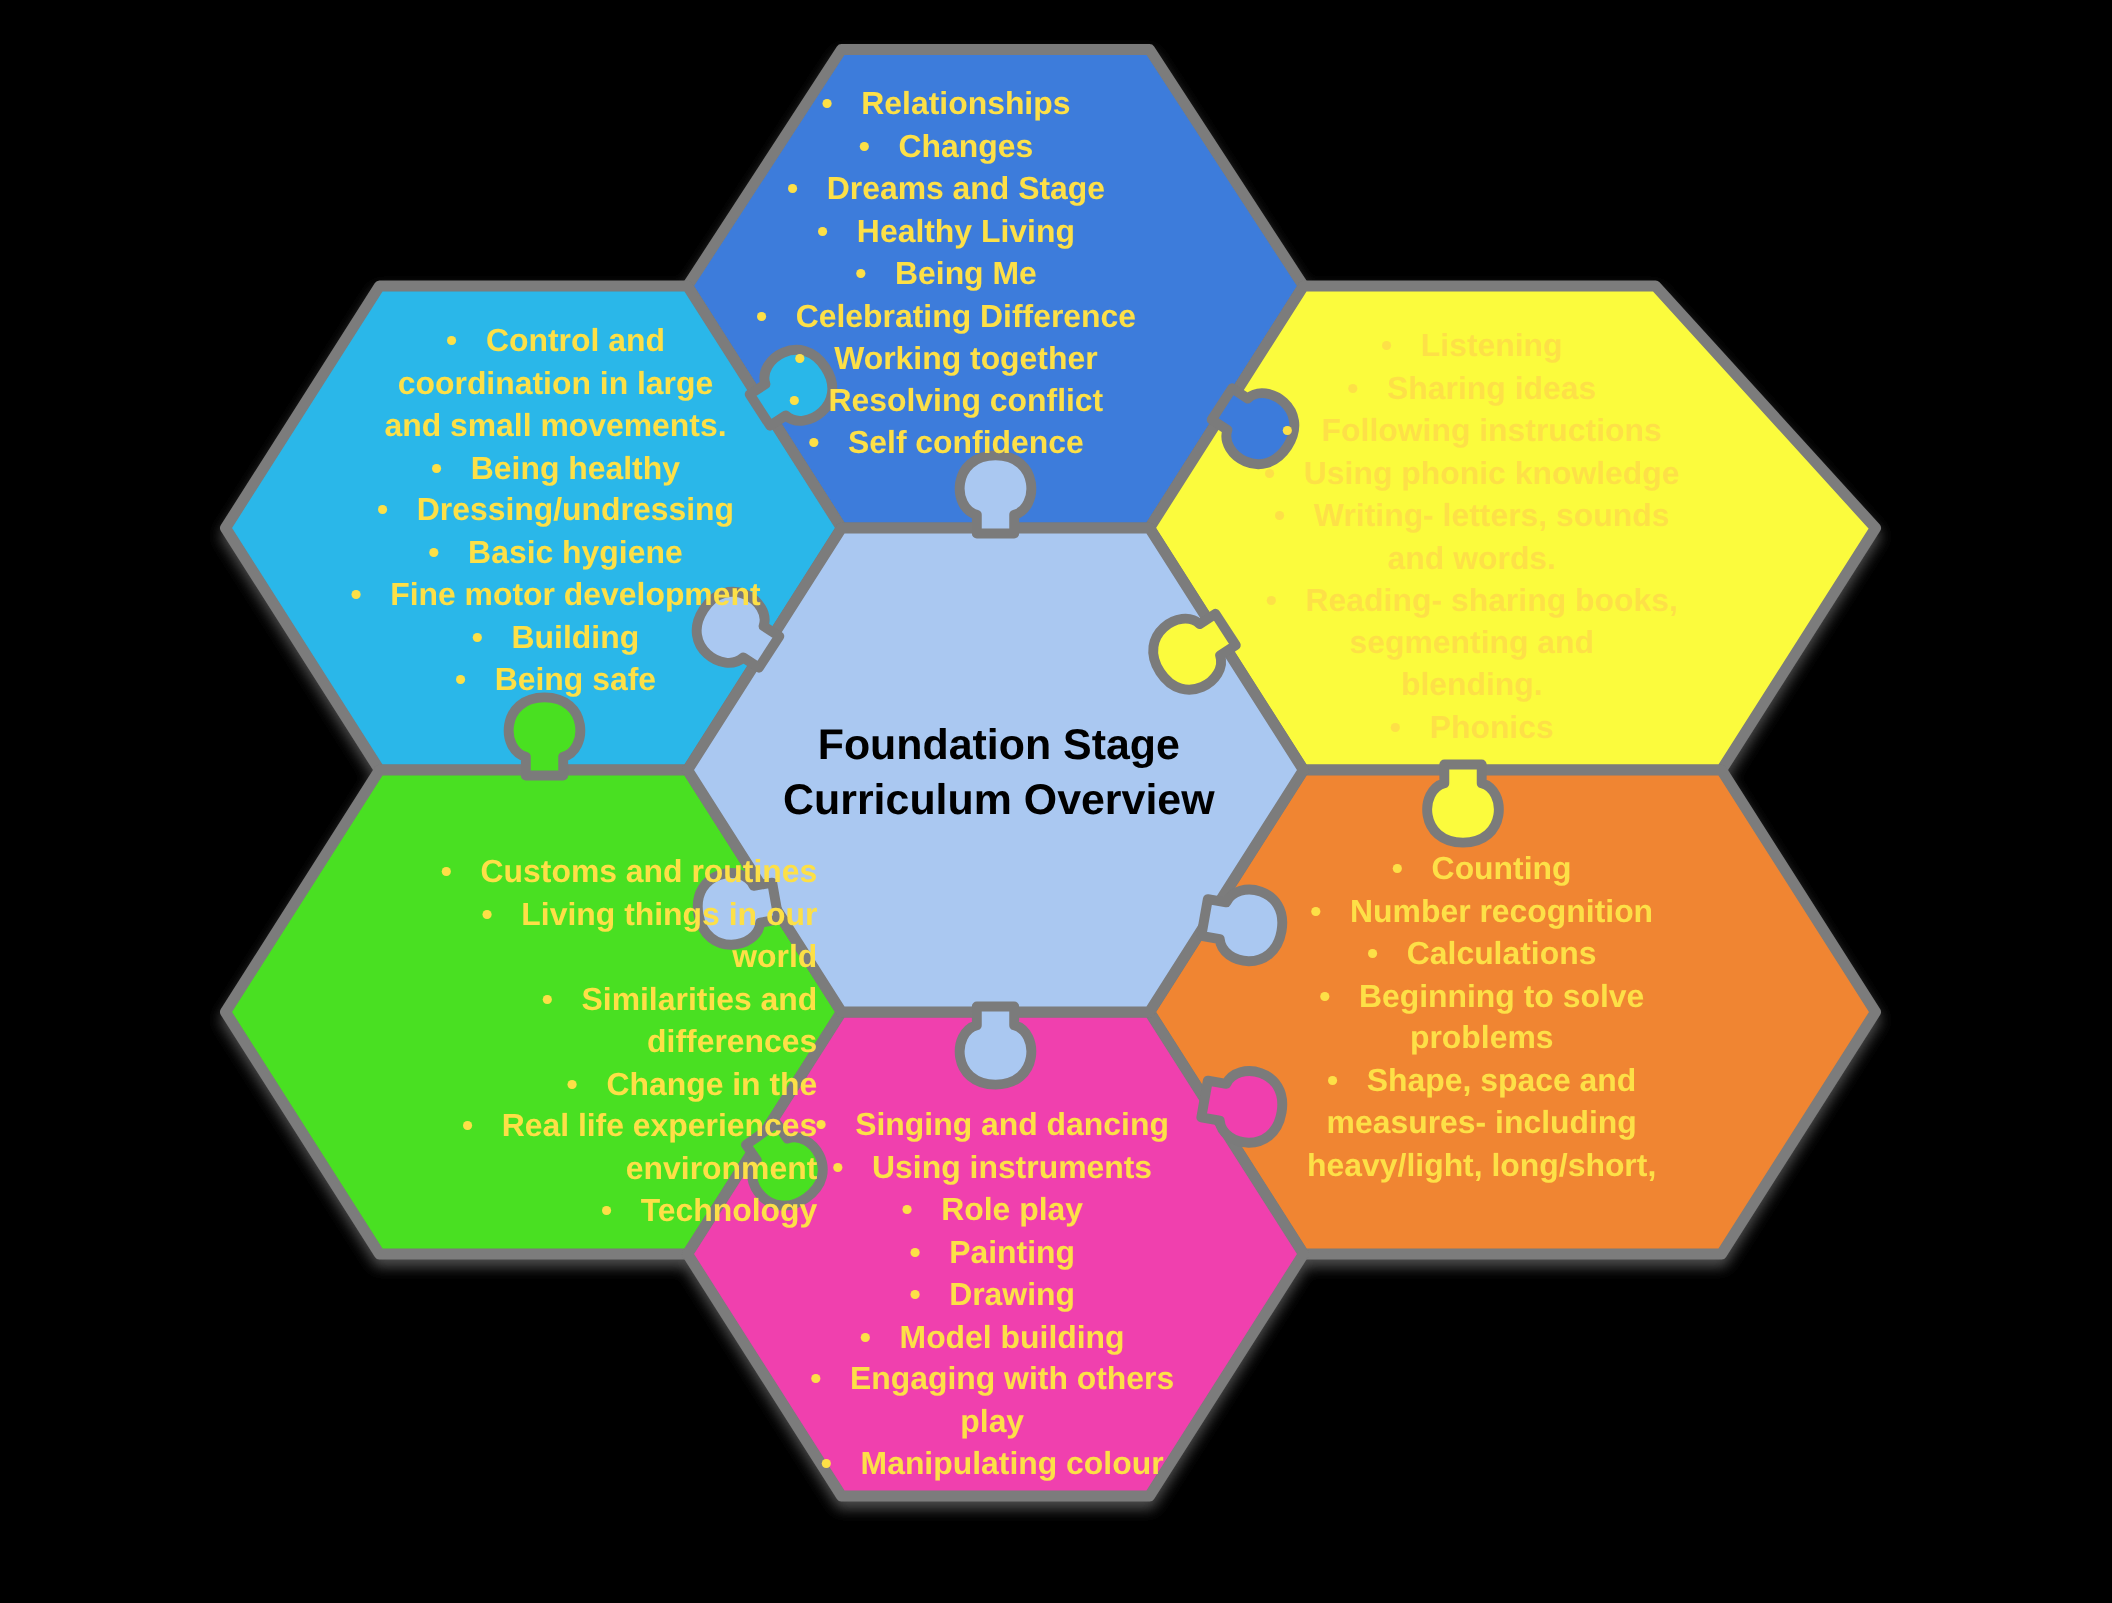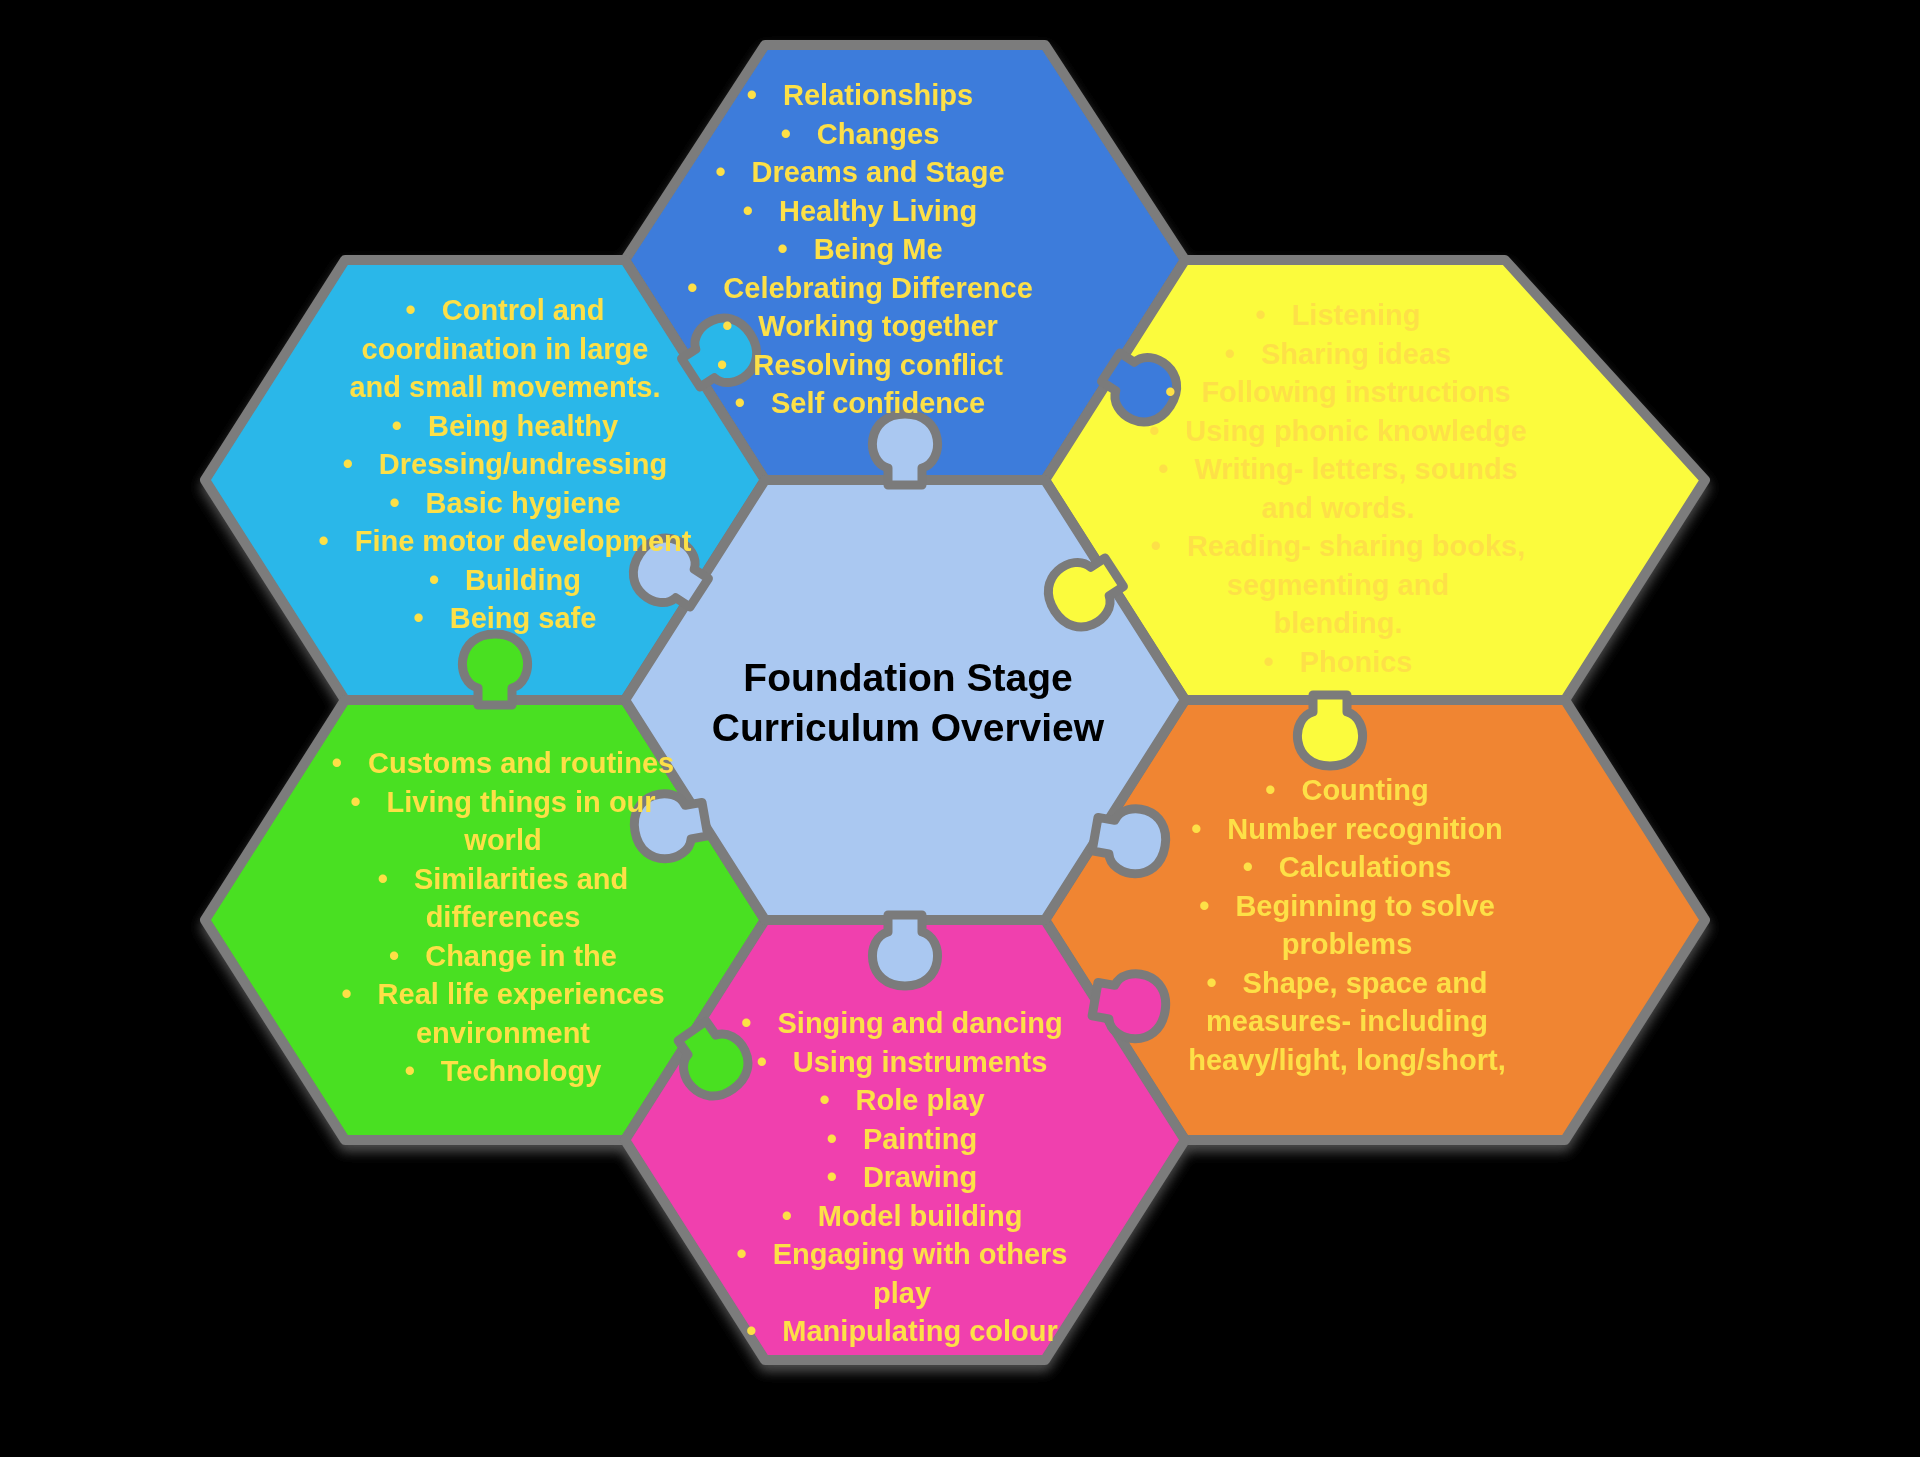--- a/index.html
+++ b/index.html
@@ -90,21 +90,21 @@
     <div class="ln bl">Following instructions</div>
     <div class="ln bl">Using phonic knowledge</div>
     <div class="ln bl">Writing- letters, sounds</div>
     <div class="ln">and words.</div>
     <div class="ln bl">Reading- sharing books,</div>
     <div class="ln">segmenting and</div>
     <div class="ln">blending.</div>
     <div class="ln bl">Phonics</div>
   </div>
 
-  <div class="tb" style="left:263px;top:744px;width:480px;">
+  <div class="tb" style="left:263px;top:774px;width:480px;text-align:right;">
     <div class="ln bl">Customs and routines</div>
     <div class="ln bl">Living things in our</div>
     <div class="ln">world</div>
     <div class="ln bl">Similarities and</div>
     <div class="ln">differences</div>
     <div class="ln bl">Change in the</div>
     <div class="ln bl">Real life experiences</div>
     <div class="ln">environment</div>
     <div class="ln bl">Technology</div>
   </div>

